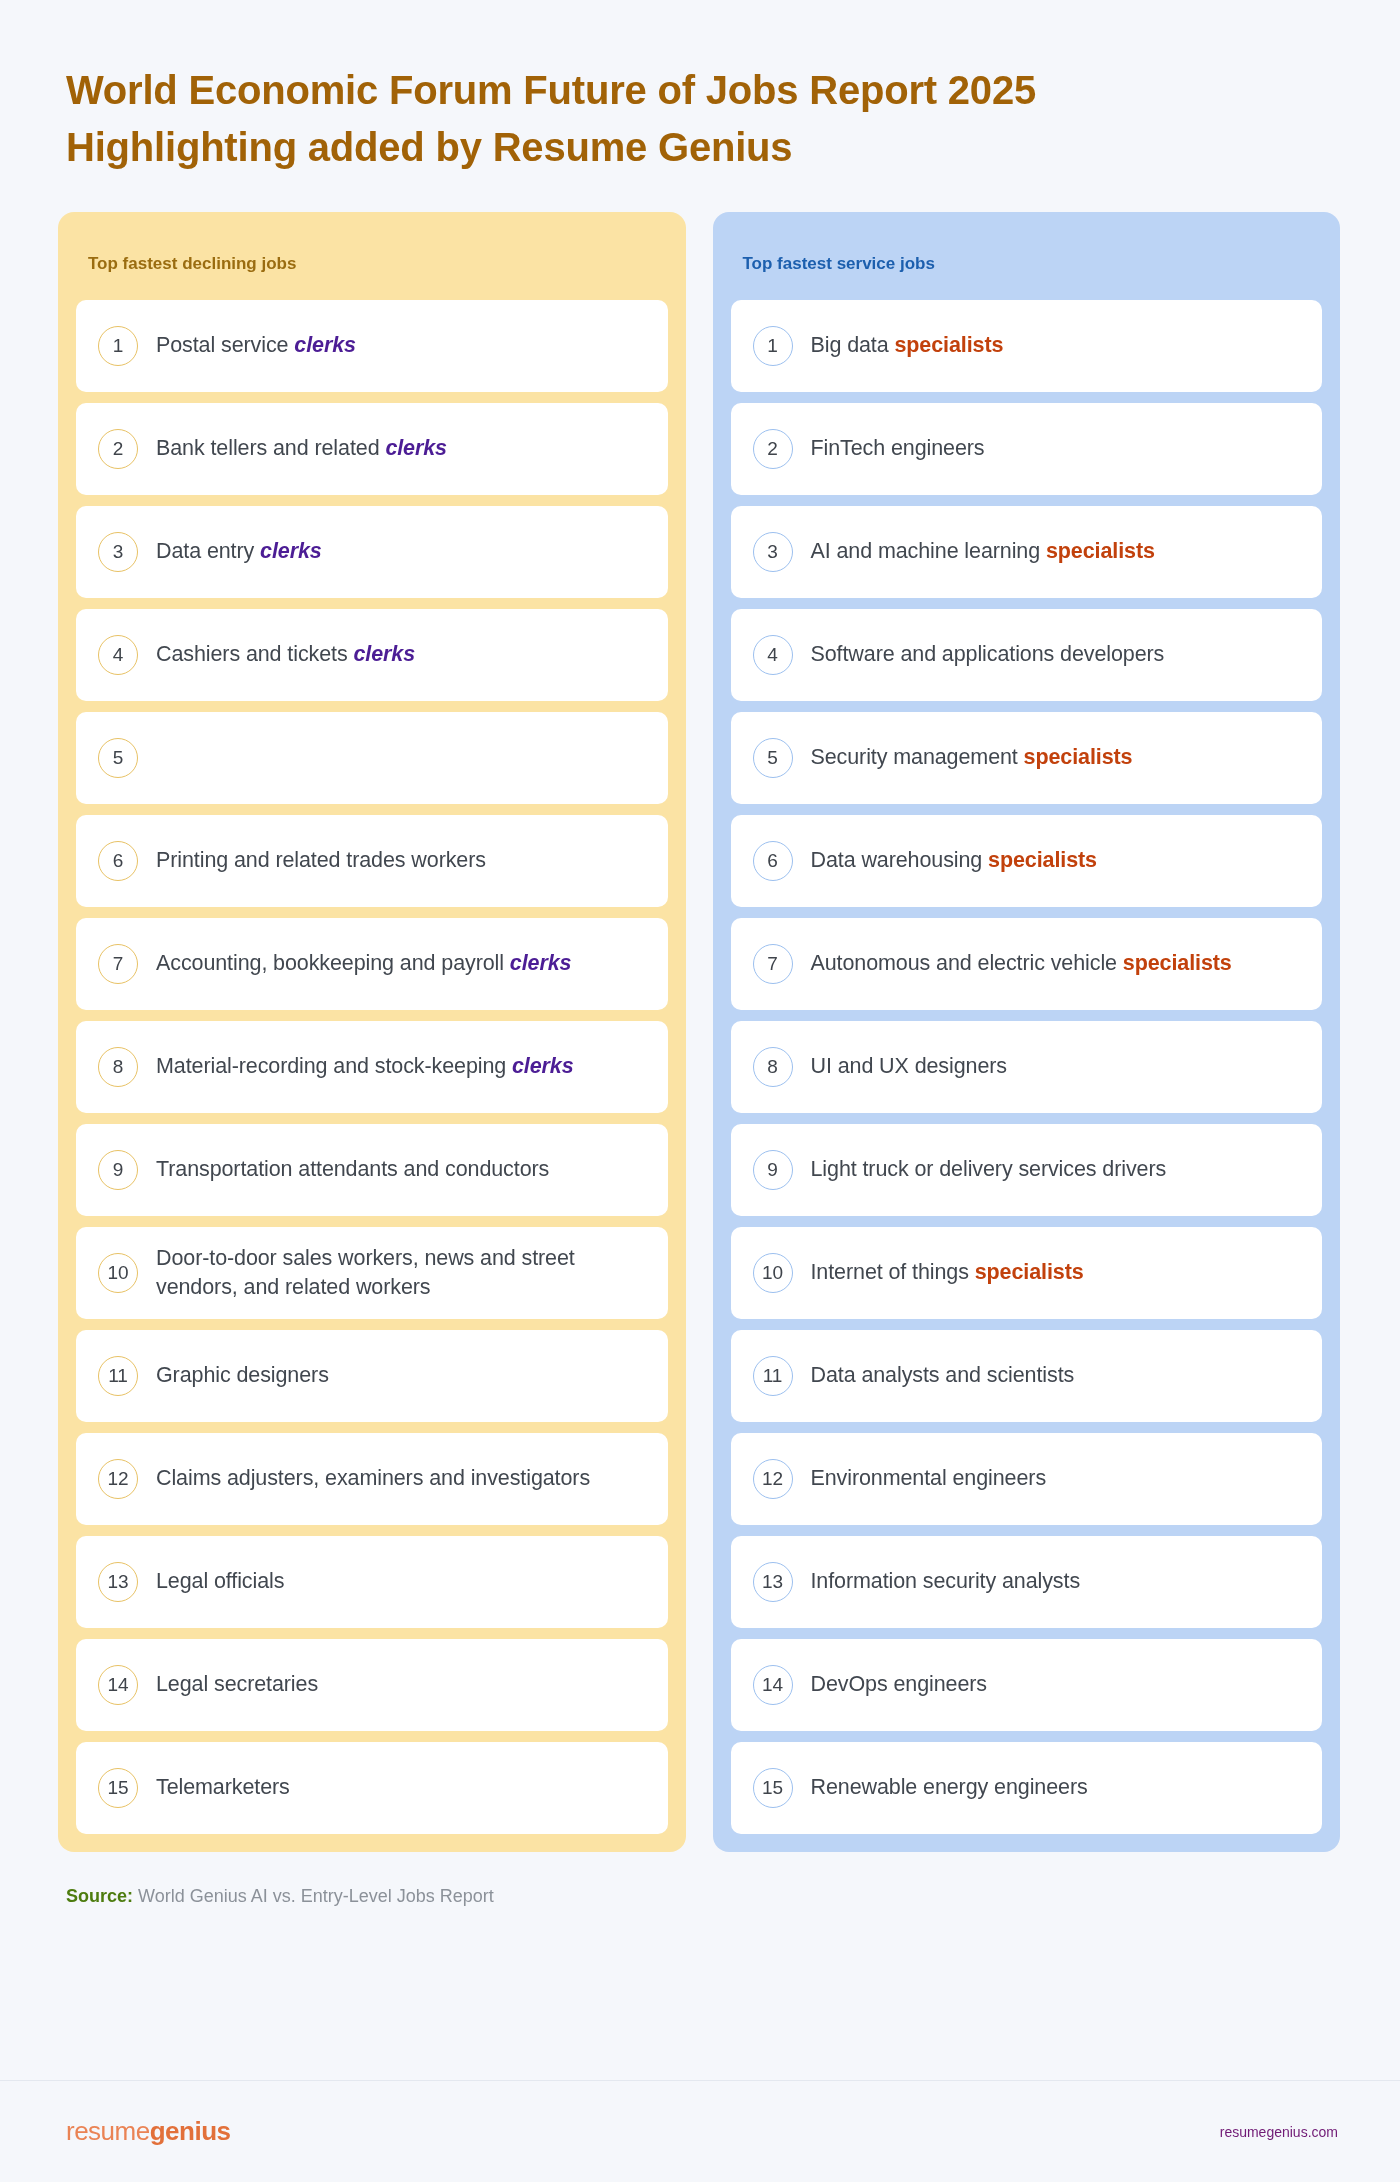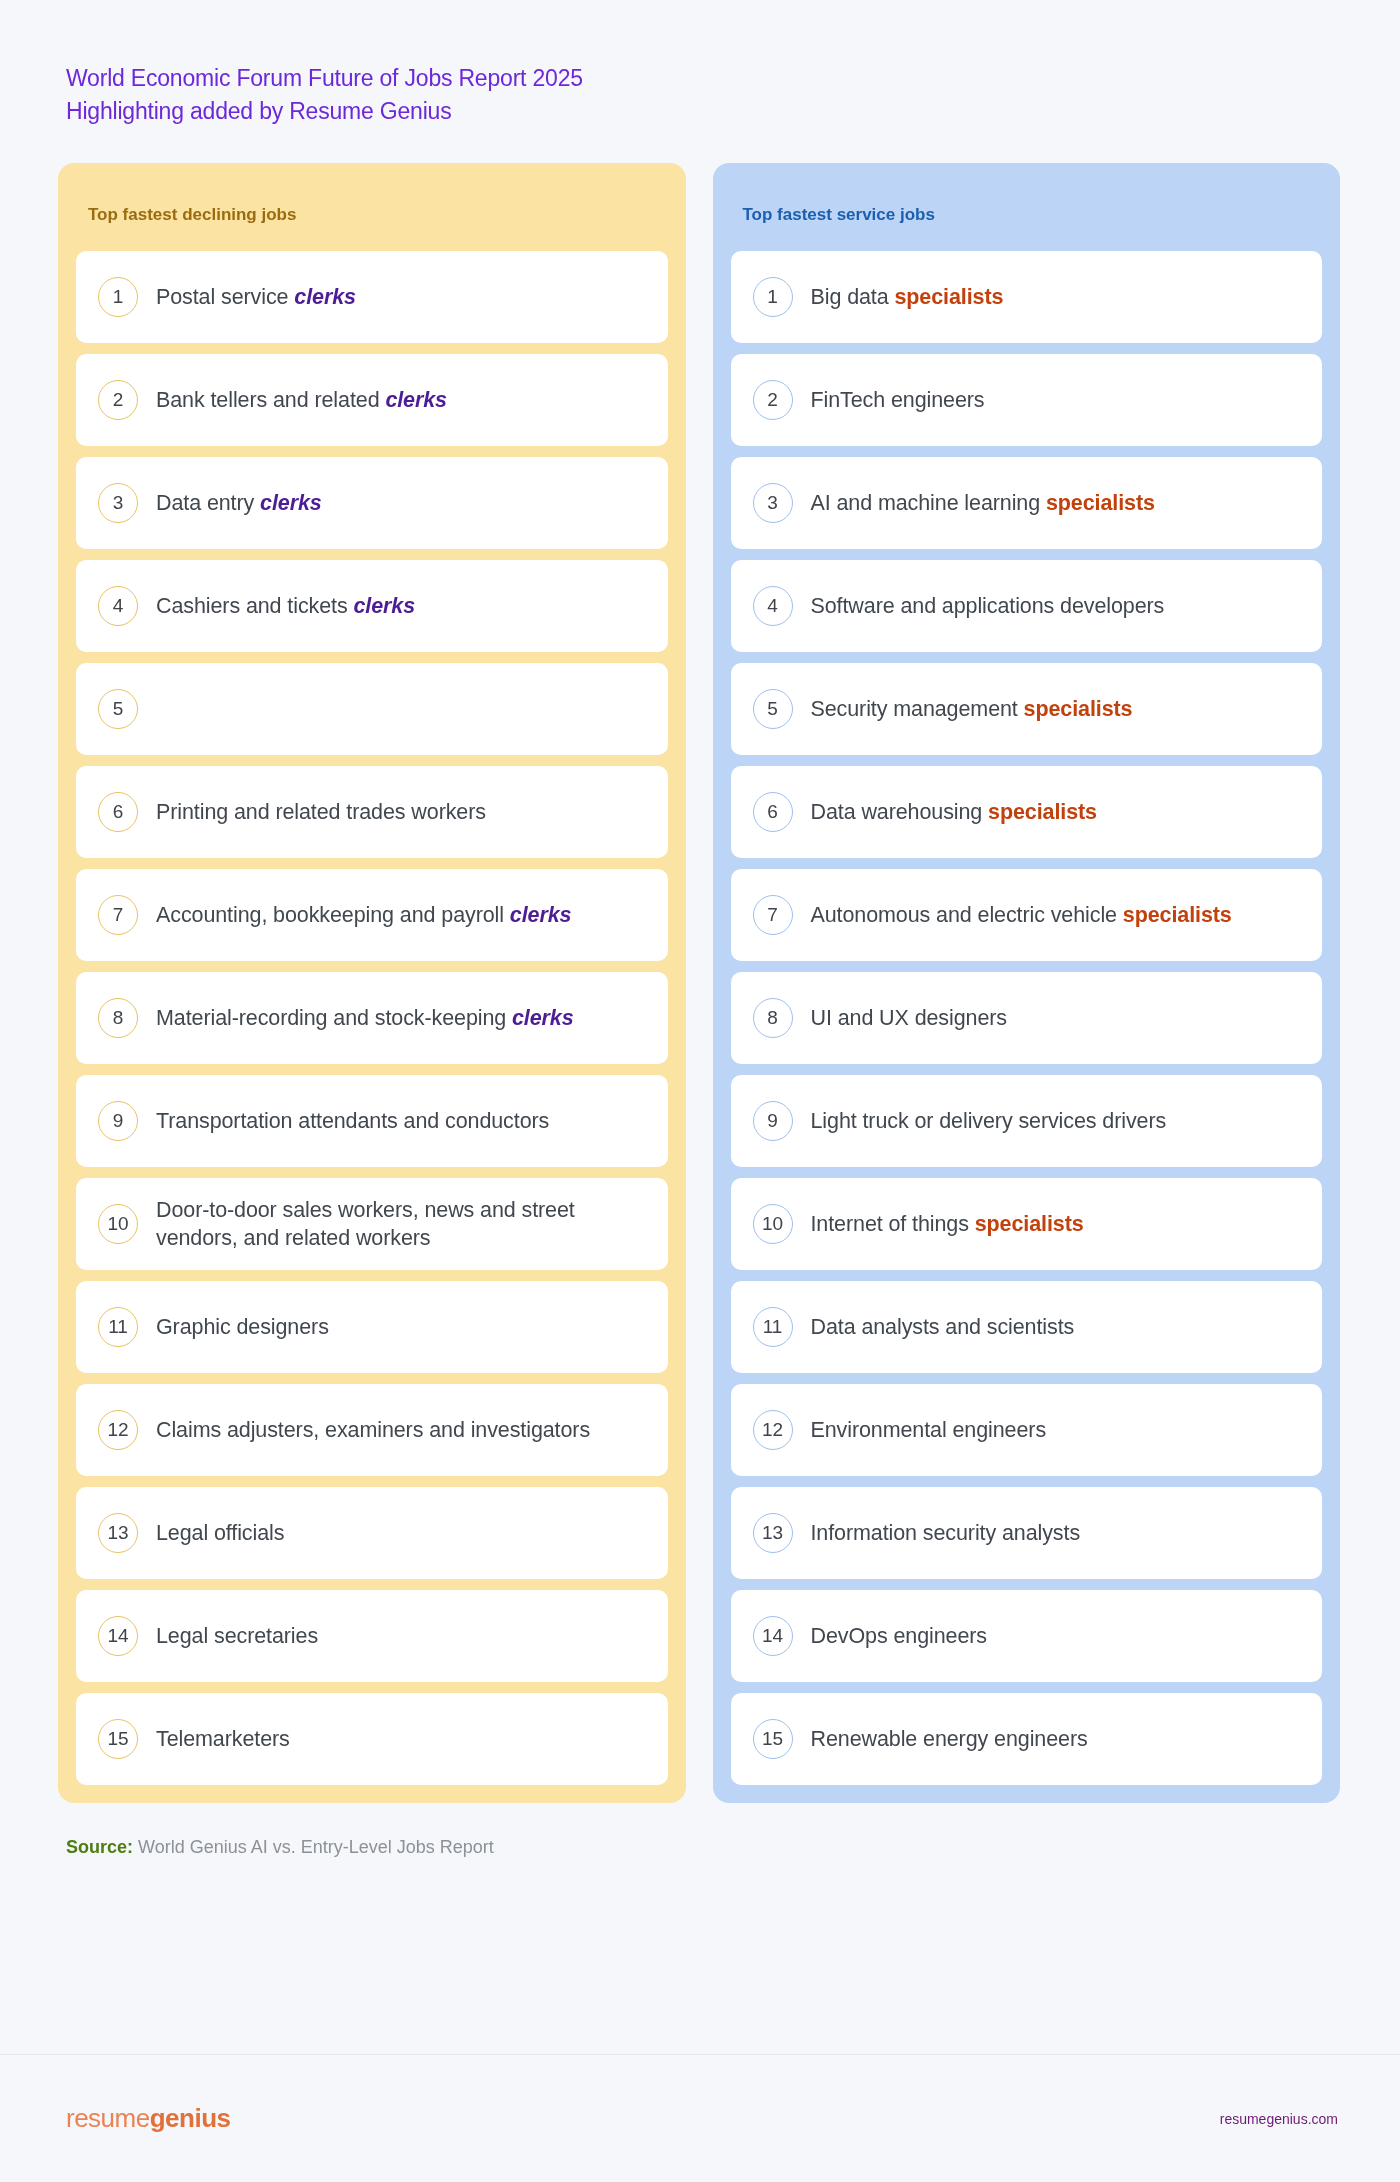--- a/index.html
+++ b/index.html
@@ -18,23 +18,23 @@
     background: #f5f7fb;
     display: flex;
     flex-direction: column;
   }
 
   
   .header {
     padding: 62px 0 0 66px;
   }
   .header .title-line {
-    font-size: 23px;
-    font-weight: normal;
-    color: #6d28d9;
+    font-size: 40px;
+    font-weight: bold;
+    color: #a16207;
     line-height: 1.42;
     letter-spacing: -0.2px;
   }
 
   
   .columns {
     display: flex;
     gap: 27px;
     padding: 36px 60px 0 58px;
   }
@@ -105,21 +105,21 @@
   }
   .source .src-label {
     font-weight: bold;
     color: #4d7c0f;
   }
 
   
   .footer {
     margin-top: auto;
     border-top: 1px solid #e4e8ef;
-    height: 128px;
+    height: 102px;
     display: flex;
     align-items: center;
     justify-content: space-between;
     padding: 0 62px 0 66px;
   }
   .logo {
     font-size: 26px;
     letter-spacing: -0.5px;
     color: #e8713c;
   }

